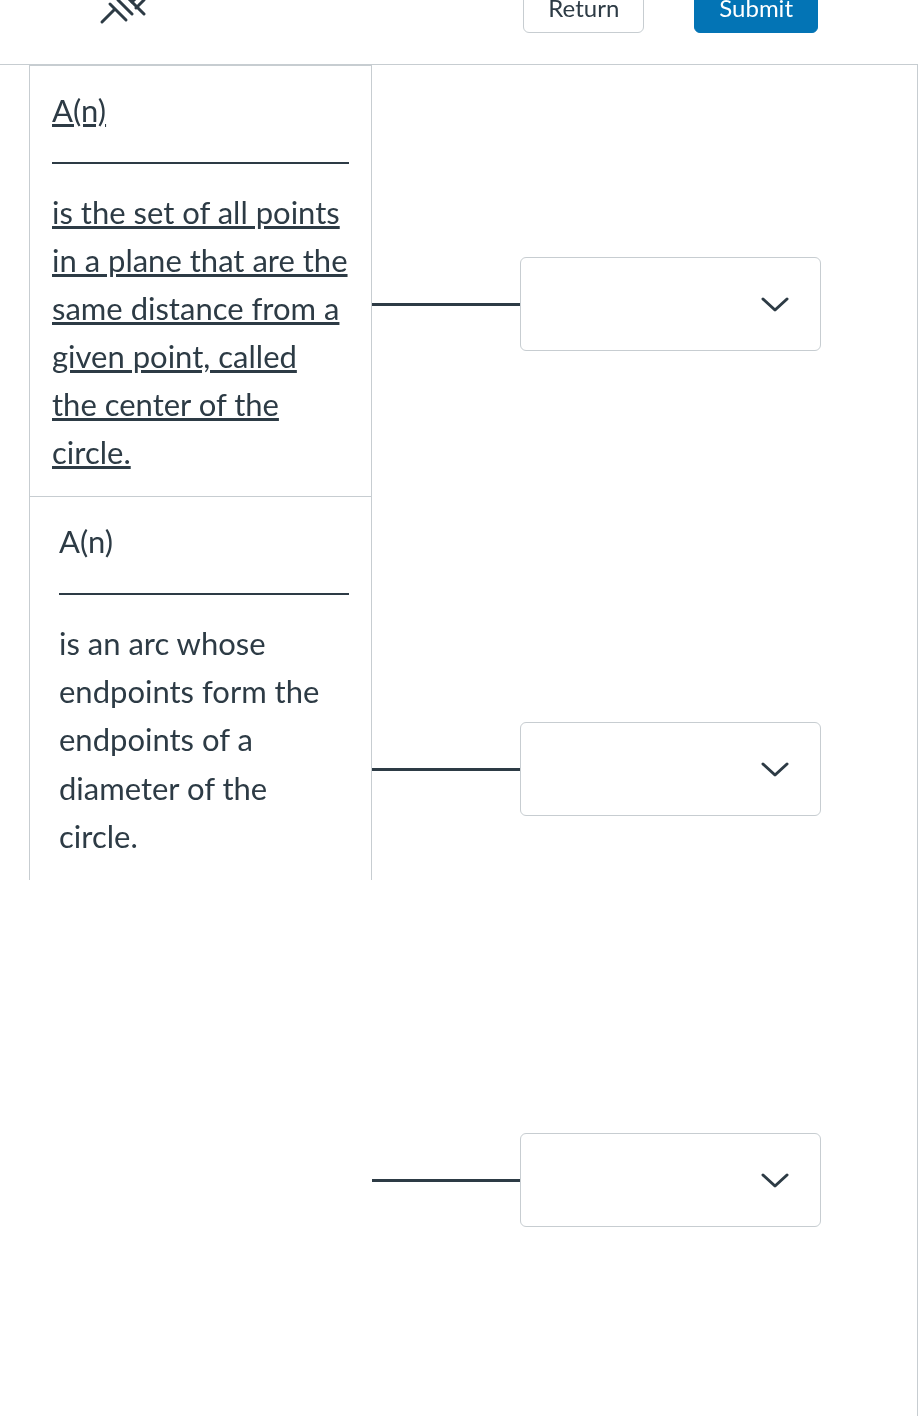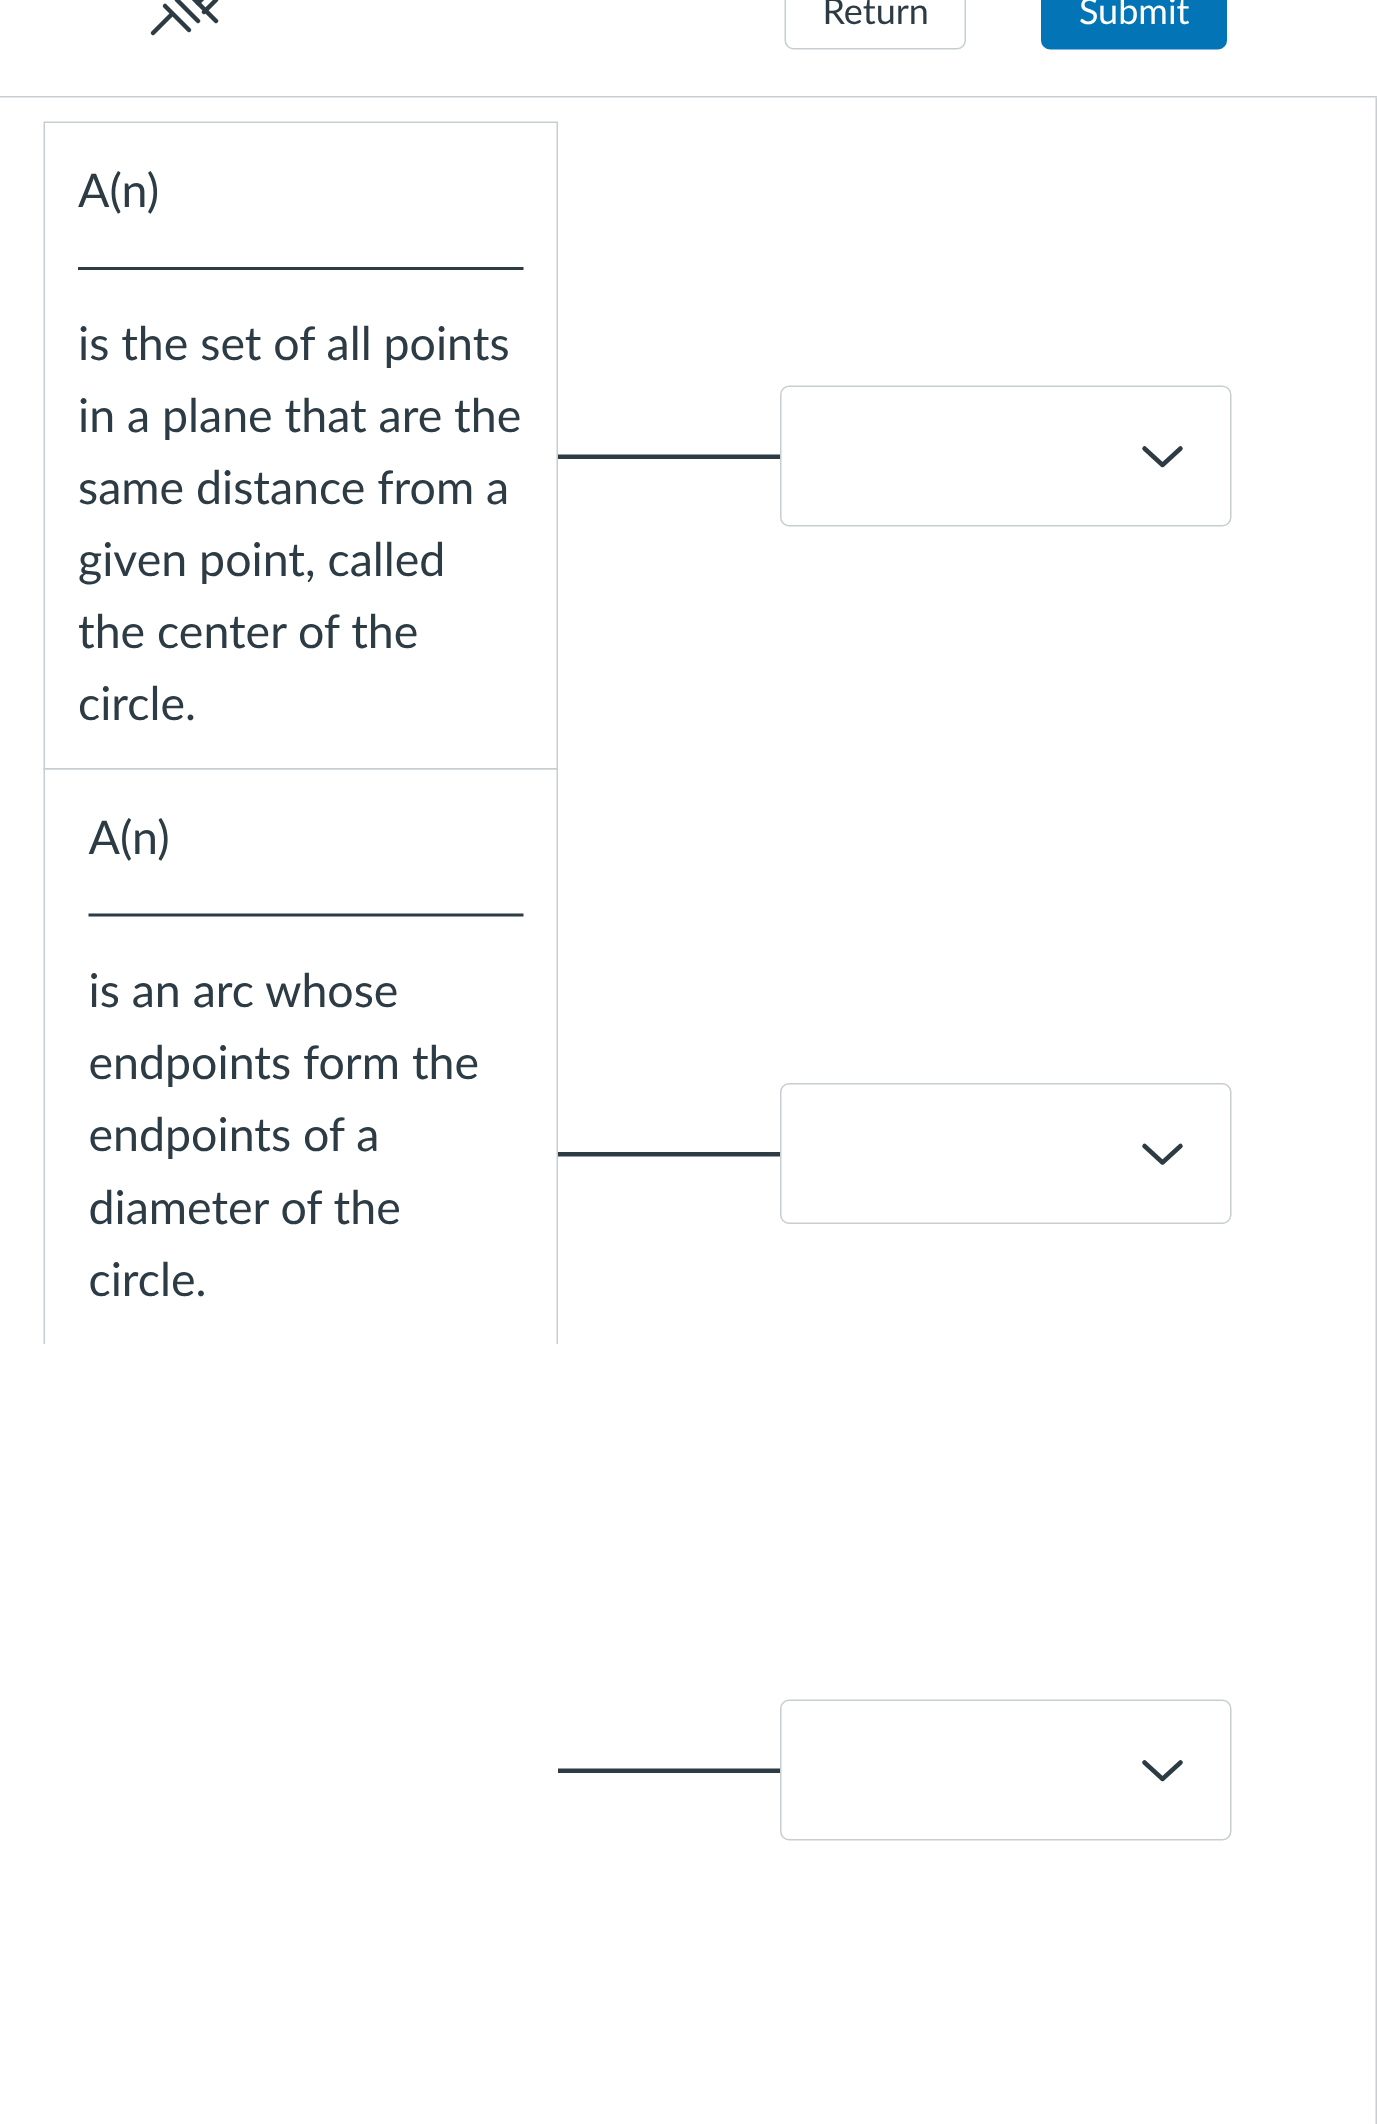--- a/index.html
+++ b/index.html
@@ -69,21 +69,22 @@
     }
     .question-cell {
       border: 1px solid #c7cdd1;
       padding: 20px 22px;
       font-size: 31px;
       line-height: 1.55;
       color: #2d3b45;
       margin-top: -1px;
     }
     .question-cell:first-child {
-      margin-top: 16px;
+      margin-top: 0;
+      text-decoration: underline;
     }
     .blank-line-full {
       display: block;
       height: 8px;
       border-bottom: 2px solid #2d3b45;
       margin: 22px 0 24px 0;
       width: 100%;
     }
     .blank-line-partial {
       display: inline-block;

